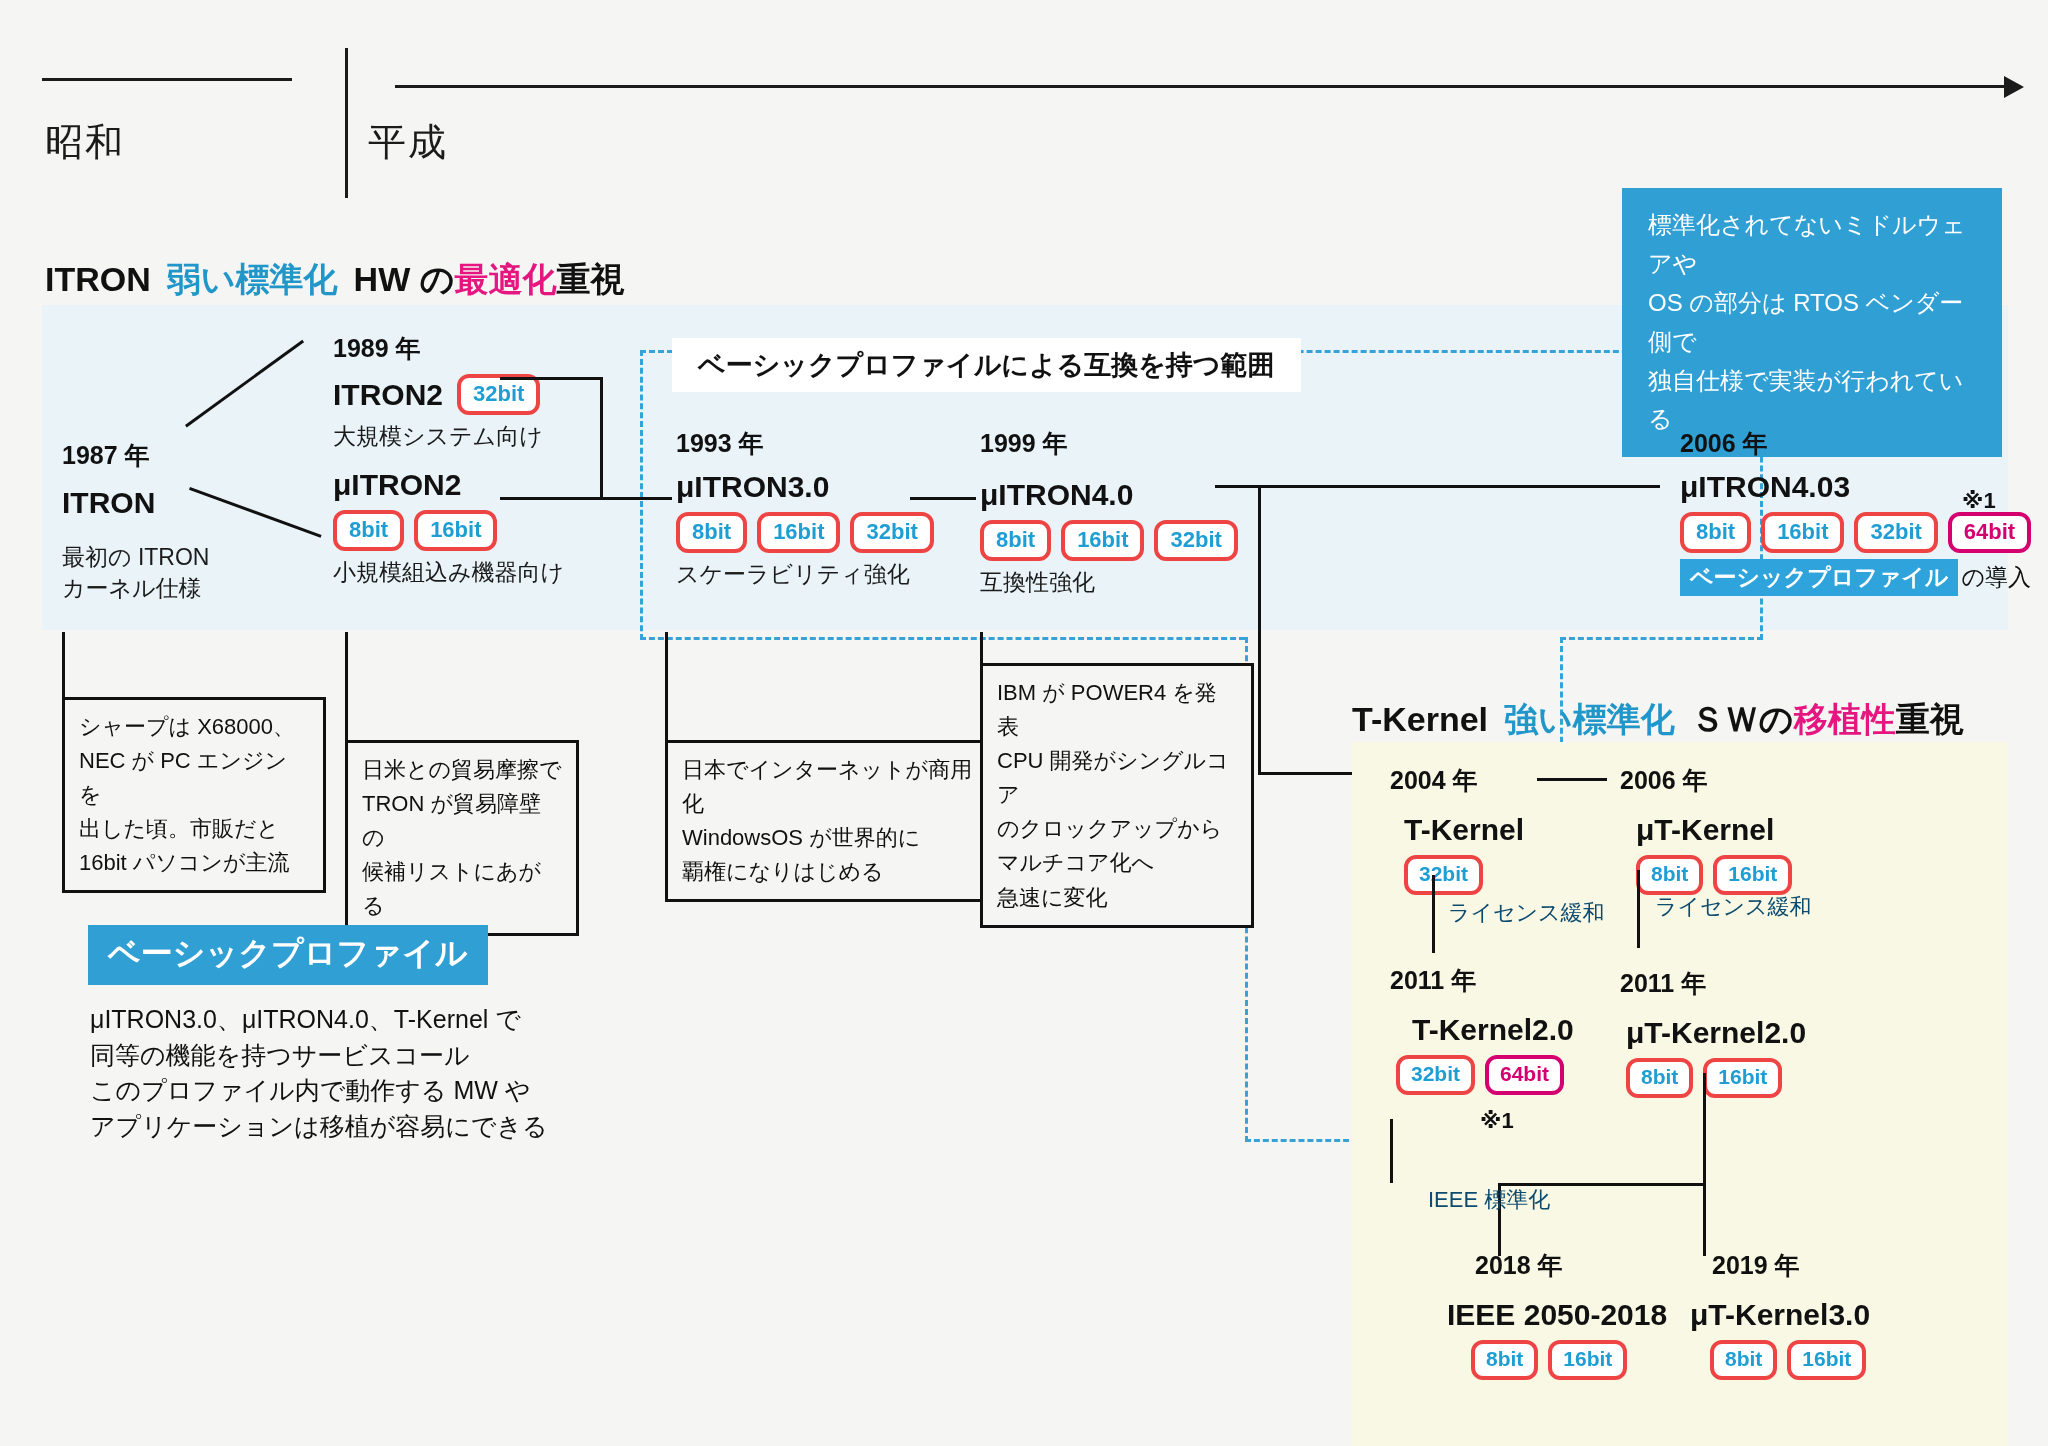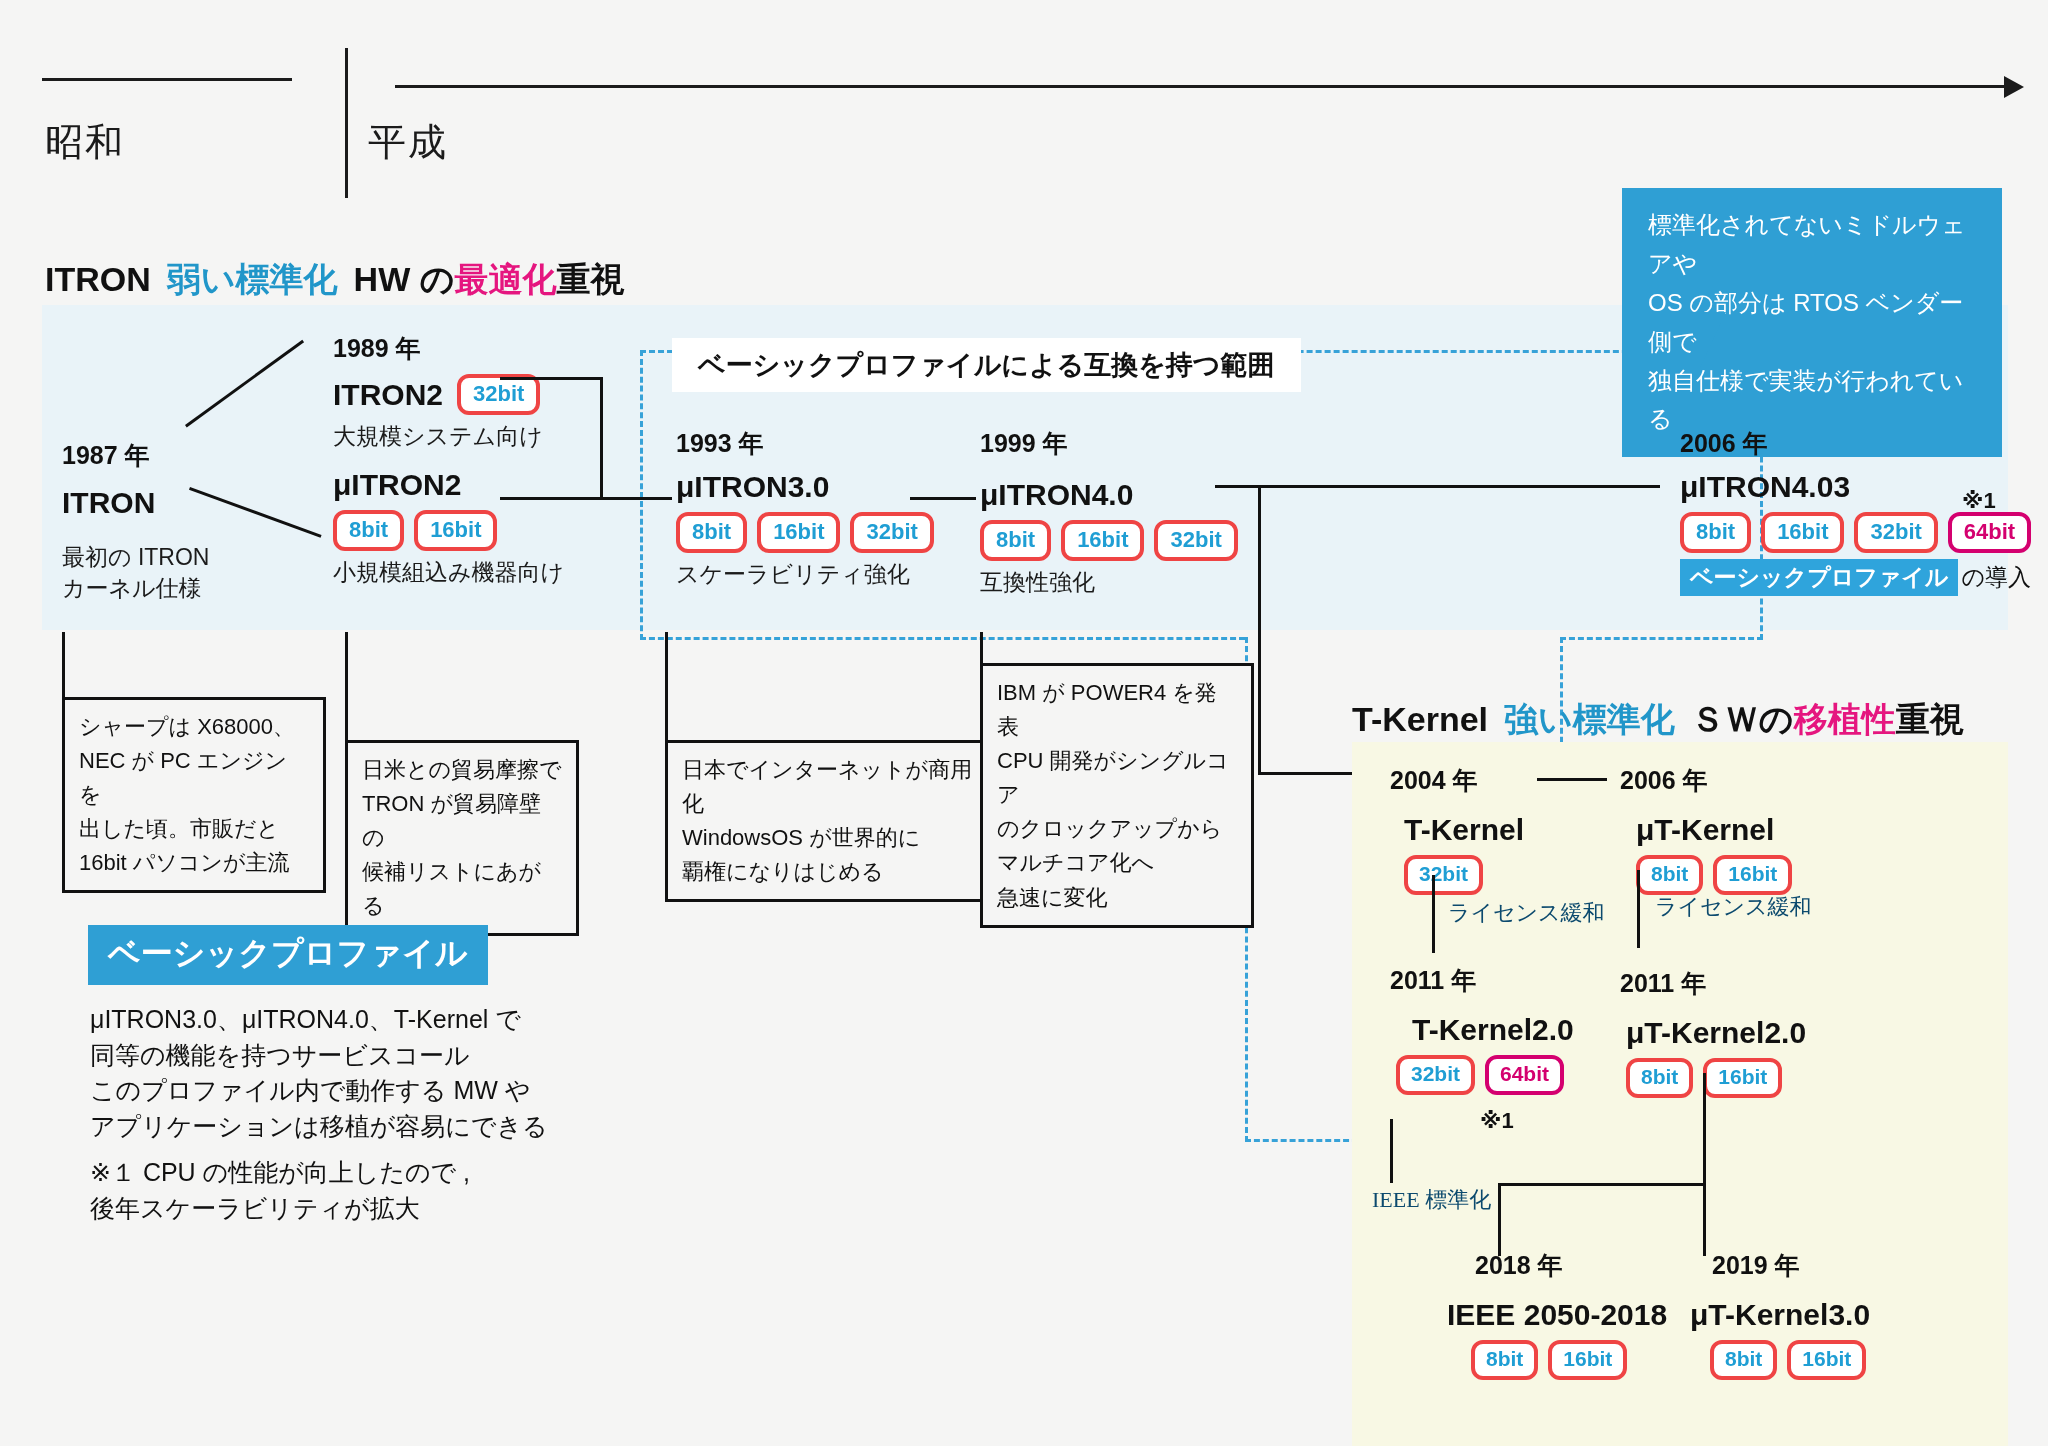--- a/index.html
+++ b/index.html
@@ -283,21 +283,21 @@
       <span class="badge sm">8bit</span>
       <span class="badge sm">16bit</span>
     </div>
   </div>
 
   <div class="ln ln-v" style="left:1703px;top:1073px;height:110px;"></div>
   <div class="ln ln-h" style="left:1498px;top:1183px;width:207px;"></div>
   <div class="ln ln-v" style="left:1498px;top:1183px;height:73px;"></div>
   <div class="ln ln-v" style="left:1703px;top:1183px;height:73px;"></div>
   <div class="ln ln-v" style="left:1390px;top:1119px;height:64px;"></div>
-  <div class="small-label" style="left:1372px;top:1185px;font-family:Liberation Serif, serif;">IEEE 標準化</div>
+  <div class="small-label" style="left:1428px;top:1185px;">IEEE 標準化</div>
 
   <div class="node" style="left:1447px;top:1250px;">
     <div class="year" style="margin-left:28px;">2018 年</div>
     <div class="name" style="margin-top:14px;">IEEE 2050-2018</div>
     <div class="badges" style="margin-left:24px;">
       <span class="badge sm">8bit</span>
       <span class="badge sm">16bit</span>
     </div>
   </div>
 
@@ -308,16 +308,14 @@
       <span class="badge sm">8bit</span>
       <span class="badge sm">16bit</span>
     </div>
   </div>
 
   <div class="legend-title" style="left:88px;top:925px;">ベーシックプロファイル</div>
   <div class="legend-body" style="left:90px;top:1002px;">μITRON3.0、μITRON4.0、T-Kernel で
 同等の機能を持つサービスコール
 このプロファイル内で動作する MW や
 アプリケーションは移植が容易にできる</div>
-  <div class="legend-foot" style="left:90px;top:1155px;">※１ CPU の性能が向上したので ,
-         後年スケーラビリティが拡大</div>
 
 </div>
 
 </body></html>

